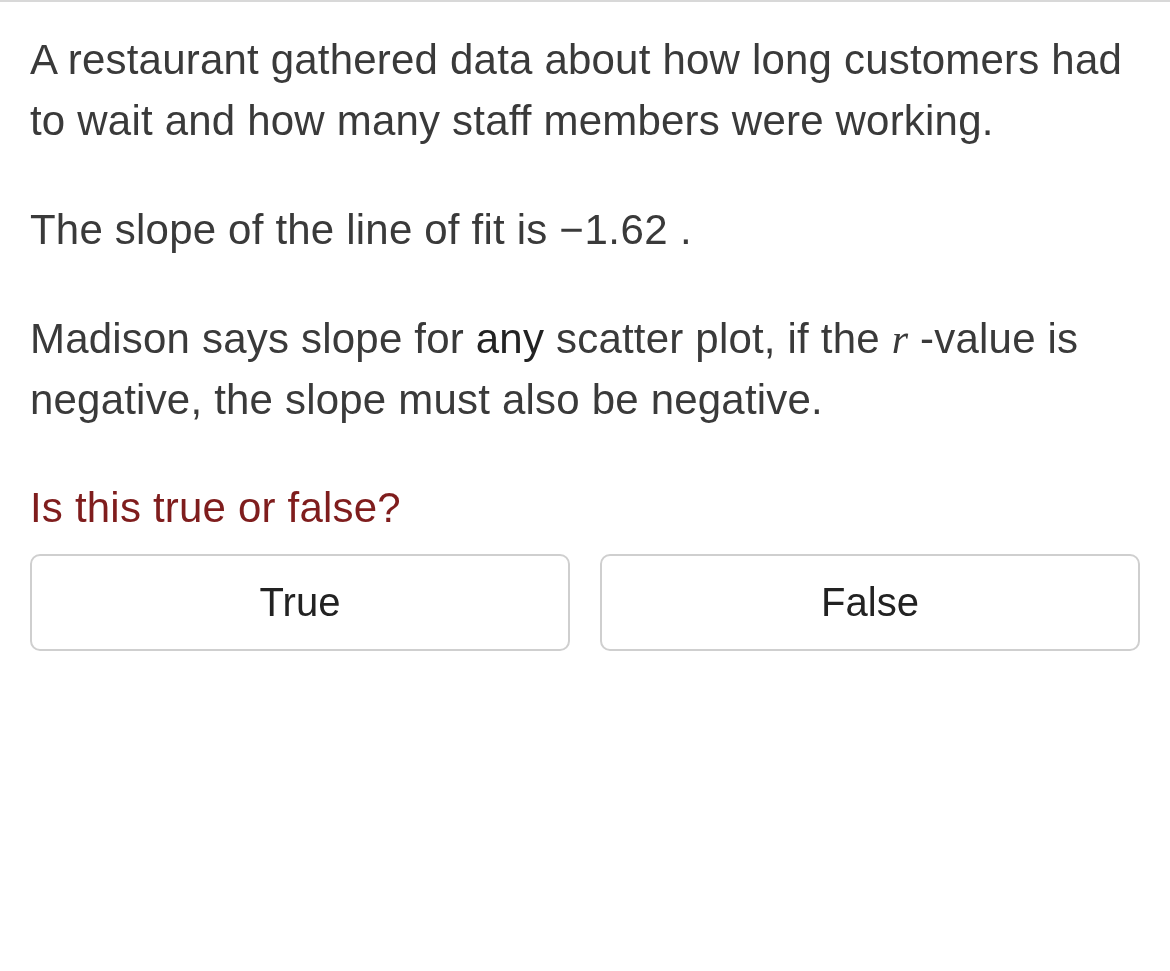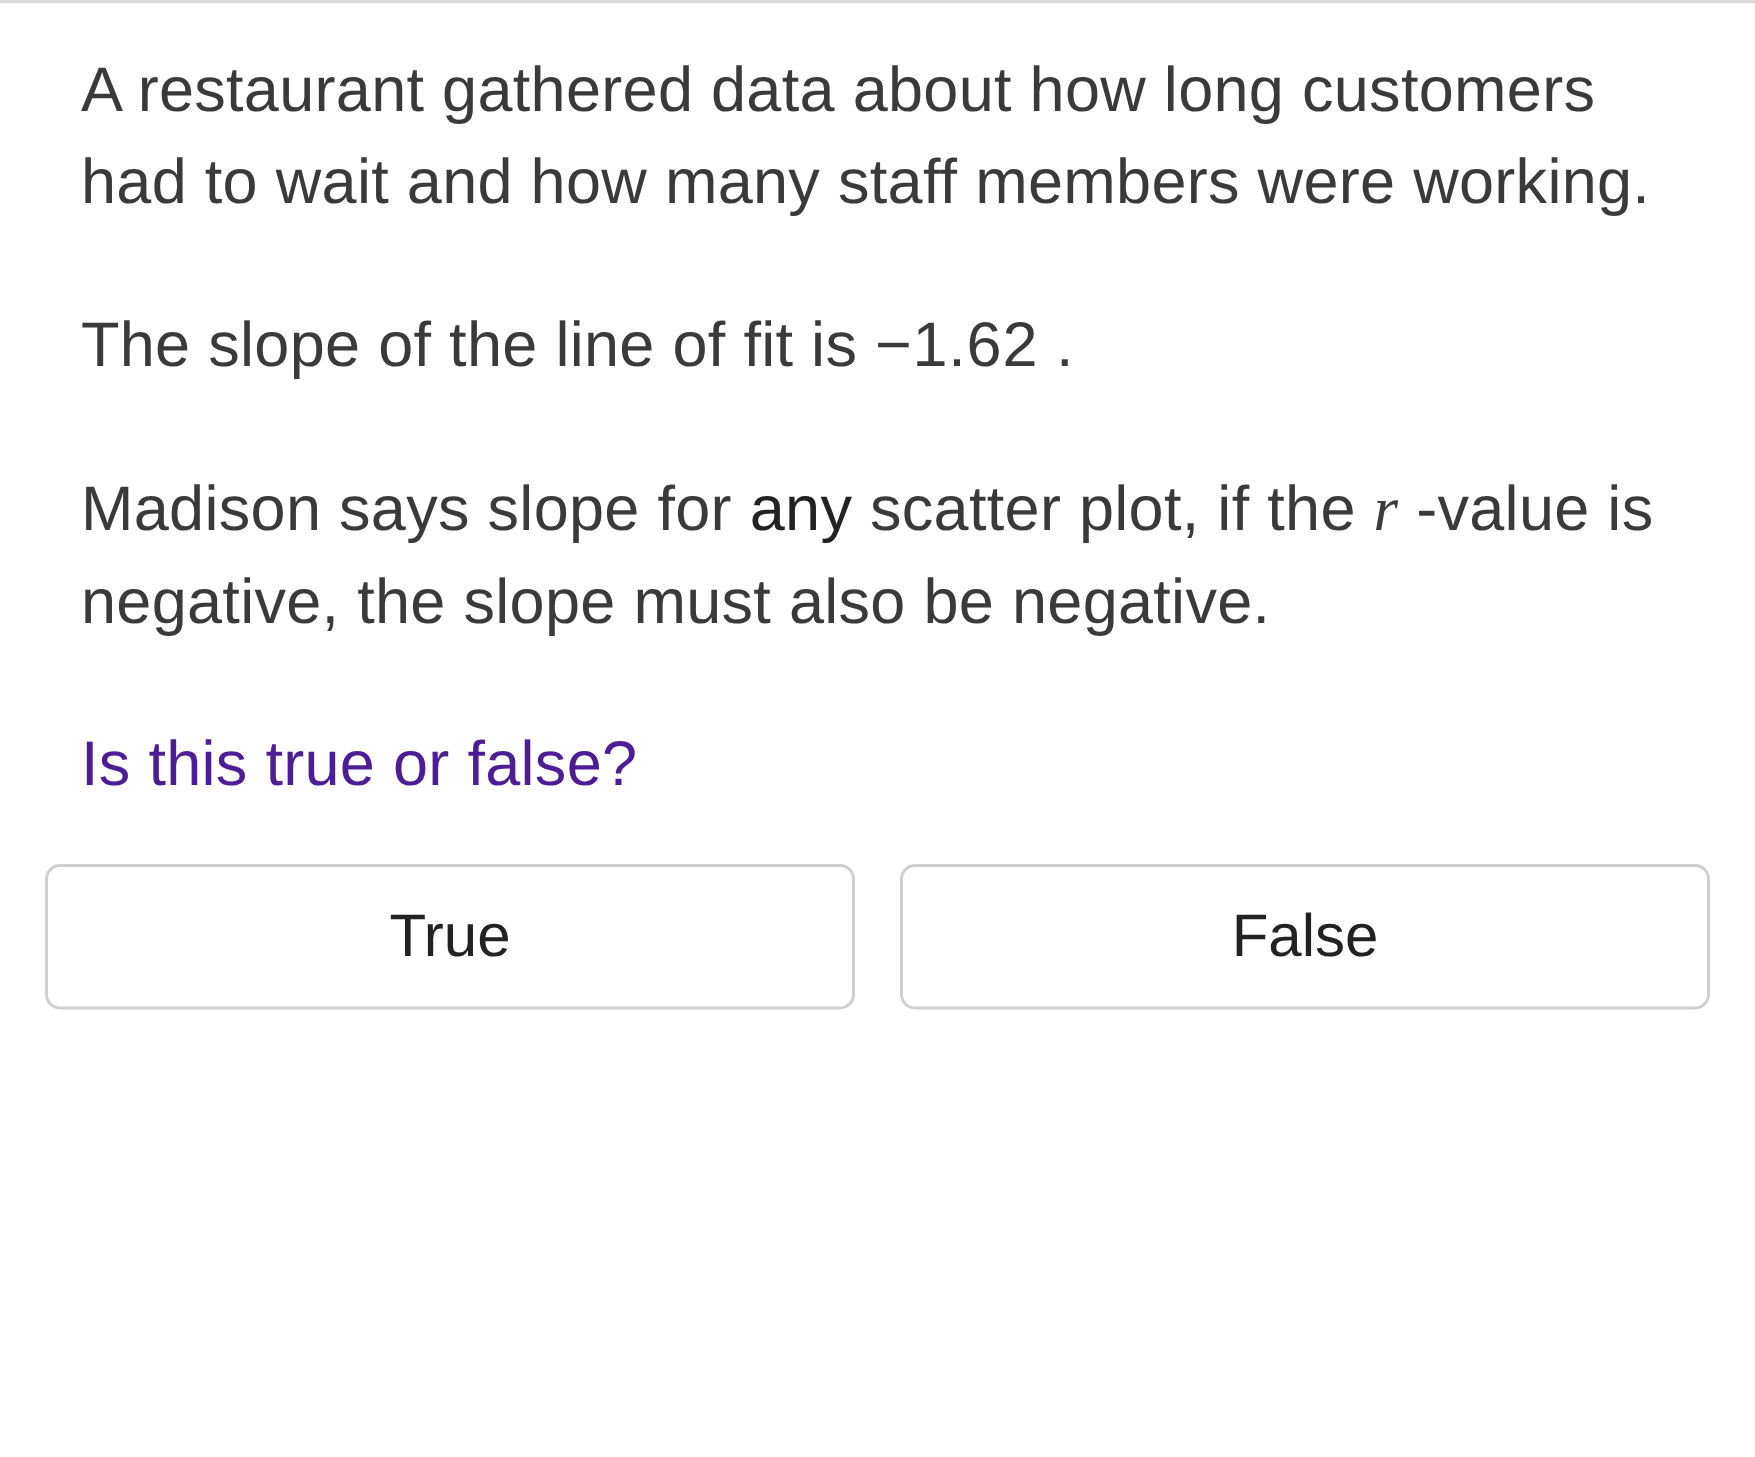--- a/index.html
+++ b/index.html
@@ -15,44 +15,43 @@
   .container {
     border-top: 2px solid #d8d8d8;
     padding: 28px 30px 30px 30px;
   }
   .para {
     font-size: 42px;
     line-height: 1.45;
     color: #3a3a3a;
     font-weight: 400;
     letter-spacing: 0.2px;
-    margin-left: 24px;
   }
   .spacer {
     height: 48px;
   }
   .mathnum {
     font-family: Liberation Sans, sans-serif;
     letter-spacing: 0.5px;
   }
   .mathit {
     font-family: "Georgia", "Times New Roman", serif;
     font-style: italic;
   }
   .bold {
     font-weight: 400;
     color: #222;
   }
   .q {
-    color: #4c1d95;
+    color: #7f1d1d;
   }
   .buttons {
     display: flex;
     gap: 30px;
-    margin-top: 36px;
+    margin-top: 15px;
   }
   .btn {
     flex: 1;
     border: 2px solid #cfcfcf;
     border-radius: 10px;
     background: #ffffff;
     font-size: 40px;
     color: #222;
     padding: 24px 0;
     text-align: center;

